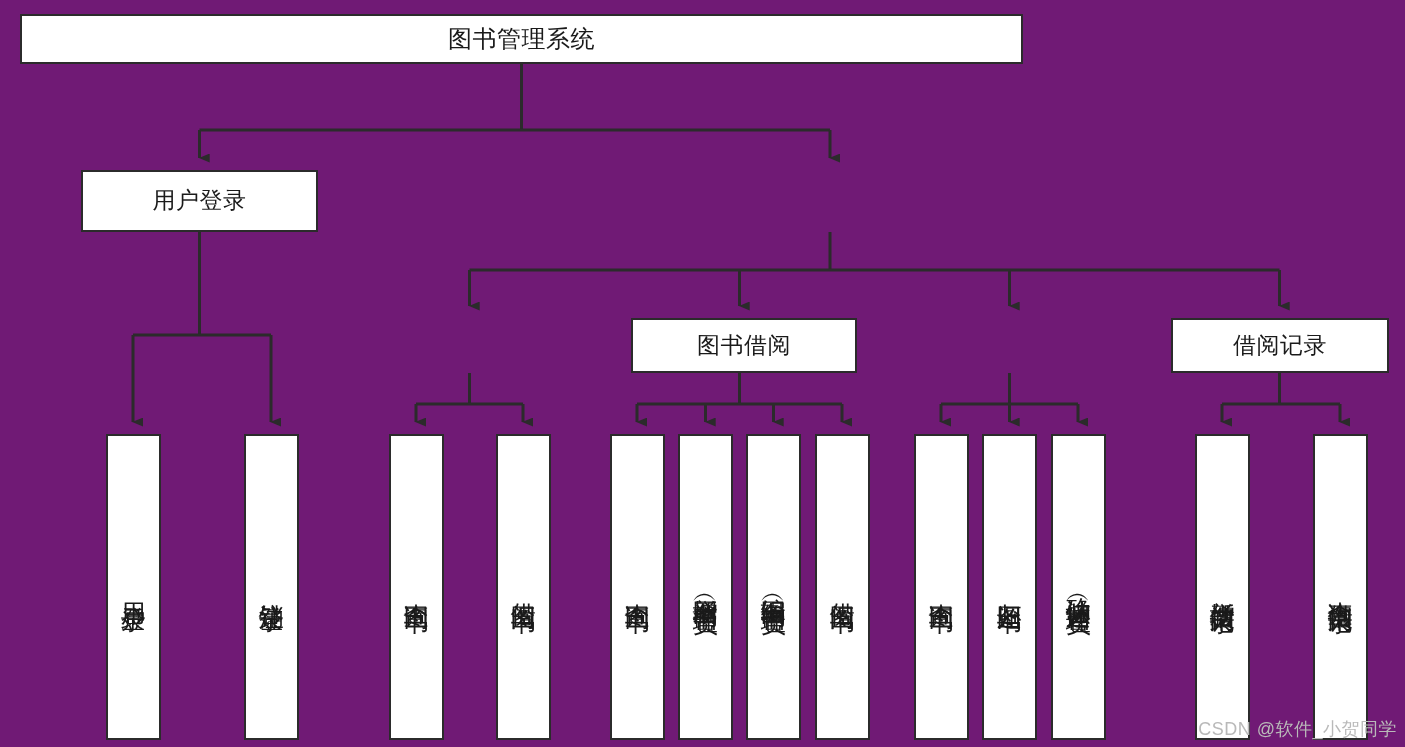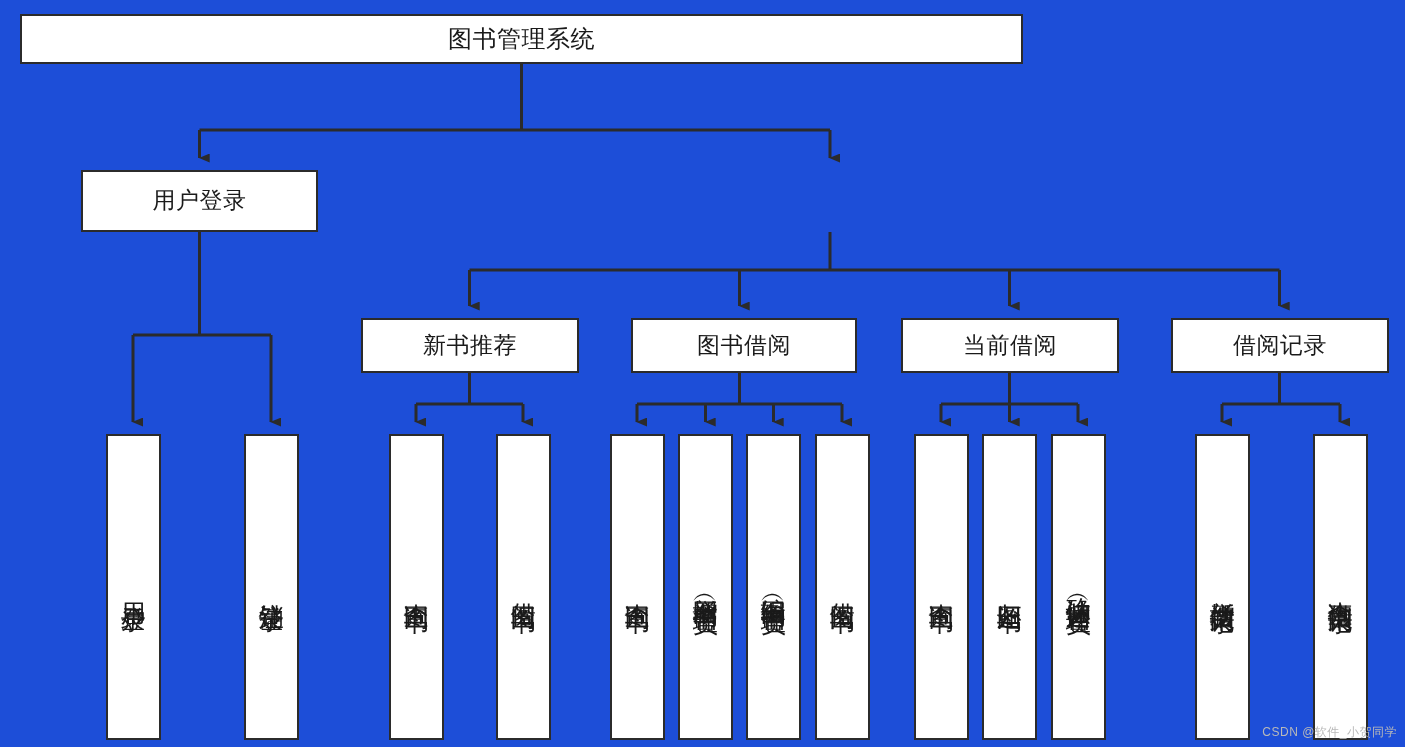--- a/index.html
+++ b/index.html
@@ -8,21 +8,21 @@
     padding: 0;
     background: #ffffff;
   }
   body {
     font-family: "Liberation Sans", "DejaVu Sans", sans-serif;
   }
   #canvas {
     position: relative;
     width: 1405px;
     height: 747px;
-    background: #1d4ed8;
+    background: #701a75;
     overflow: hidden;
   }
   svg.edges {
     position: absolute;
     left: 0;
     top: 0;
     width: 1405px;
     height: 747px;
     pointer-events: none;
   }
@@ -58,21 +58,21 @@
     text-orientation: upright;
     font-size: 25px;
     line-height: 1.05;
     letter-spacing: 2px;
     white-space: nowrap;
   }
   .watermark {
     position: absolute;
     right: 8px;
     bottom: 6px;
-    font-size: 12px;
+    font-size: 18px;
     color: #b9b9b9;
     letter-spacing: 0.5px;
     white-space: nowrap;
     user-select: none;
   }
 </style>
 </head>
 <body>
 
 <div id="canvas">
@@ -132,31 +132,25 @@
 
   <div class="node horiz root" style="left:20px; top:14px; width:1003px; height:50px;">
     <span class="lbl">图书管理系统</span>
   </div>
 
   <div class="node horiz" style="left:81px; top:170px; width:237px; height:62px;">
     <span class="lbl">用户登录</span>
   </div>
 
 
-  <div class="node horiz" style="left:361px; top:318px; width:218px; height:55px;">
-    <span class="lbl">新书推荐</span>
-  </div>
 
   <div class="node horiz" style="left:631px; top:318px; width:226px; height:55px;">
     <span class="lbl">图书借阅</span>
   </div>
 
-  <div class="node horiz" style="left:901px; top:318px; width:218px; height:55px;">
-    <span class="lbl">当前借阅</span>
-  </div>
 
   <div class="node horiz" style="left:1171px; top:318px; width:218px; height:55px;">
     <span class="lbl">借阅记录</span>
   </div>
 
   <div class="node vert" style="left:106px; top:434px; width:55px; height:306px;">
     <span class="lbl">用户登录</span>
   </div>
 
   <div class="node vert" style="left:244px; top:434px; width:55px; height:306px;">

